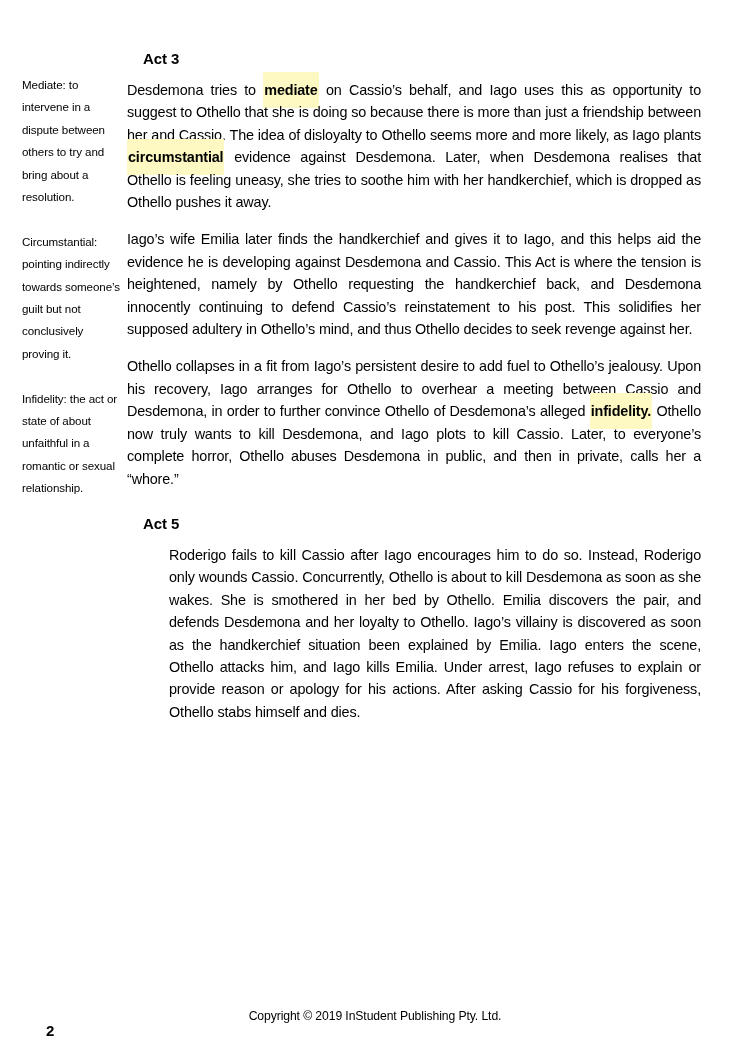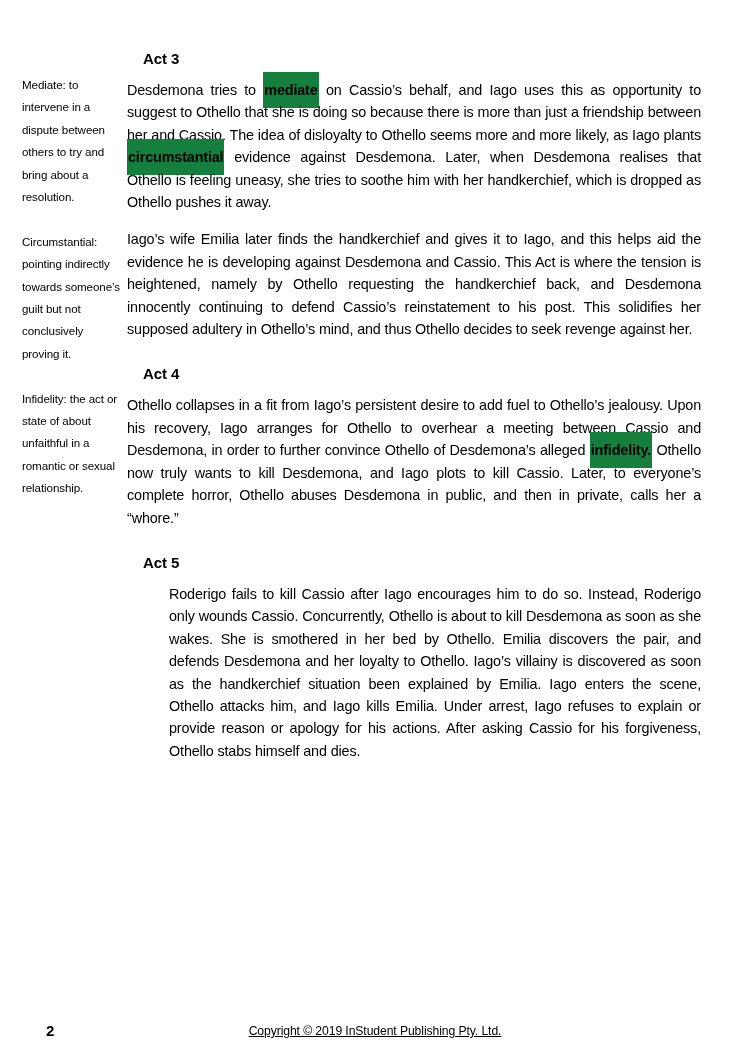--- a/index.html
+++ b/index.html
@@ -66,21 +66,21 @@
     text-align: justify;
     text-justify: inter-word;
     margin: 0 0 15px 0;
     letter-spacing: -0.15px;
     word-spacing: 0px;
     hyphens: manual;
   }
   .para:last-child { margin-bottom: 0; margin-left: 42px; }
 
   .hl {
-    background: #15803d;
+    background: #fef9c3;
     font-weight: bold;
     padding: 10px 1px;
   }
 
   
   .footer {
     position: absolute;
     left: 0;
     right: 0;
     bottom: 22px;
@@ -91,44 +91,42 @@
     left: 46px;
     bottom: 0;
     font-size: 15px;
     font-weight: bold;
     line-height: 22px;
   }
   .copyright {
     position: absolute;
     left: 0;
     right: 0;
-    bottom: 1px;
+    bottom: 16px;
     text-align: center;
     font-size: 12.2px;
     line-height: 20px;
     letter-spacing: -0.1px;
-    text-decoration: underline;
   }
 </style>
 </head>
 <body>
 
 <div class="page">
 
   <div class="glossary">
       <div class="gloss-entry"><span class="gloss-term">Mediate:</span><span> to intervene in a dispute between others to try and bring about a resolution.</span></div>
       <div class="gloss-entry"><span class="gloss-term">Circumstantial:</span><span> pointing indirectly towards someone’s guilt but not conclusively proving it.</span></div>
       <div class="gloss-entry"><span class="gloss-term">Infidelity:</span><span> the act or state of about unfaithful in a romantic or sexual relationship.</span></div>
     </div>
 
   <div class="body-col">
       <div class="act-head">Act 3</div>
       <p class="para"><span>Desdemona tries to </span><span class="hl">mediate</span><span> on Cassio’s behalf, and Iago uses this as opportunity to suggest to Othello that she is doing so because there is more than just a friendship between her and Cassio.  The idea of disloyalty to Othello seems more and more likely, as Iago plants </span><span class="hl">circumstantial</span><span> evidence against Desdemona.  Later, when Desdemona realises that Othello is feeling uneasy, she tries to soothe him with her handkerchief, which is dropped as Othello pushes it away.</span></p>
       <p class="para"><span>Iago’s wife Emilia later finds the handkerchief and gives it to Iago, and this helps aid the evidence he is developing against Desdemona and Cassio.  This Act is where the tension is heightened, namely by Othello requesting the handkerchief back, and Desdemona innocently continuing to defend Cassio’s reinstatement to his post. This solidifies her supposed adultery in Othello’s mind, and thus Othello decides to seek revenge against her.</span></p>
-      <div class="act-head spaced">Act 4</div>
       <p class="para"><span>Othello collapses in a fit from Iago’s persistent desire to add fuel to Othello’s jealousy. Upon his recovery, Iago arranges for Othello to overhear a meeting between Cassio and Desdemona, in order to further convince Othello of Desdemona’s alleged </span><span class="hl">infidelity.</span><span>  Othello now truly wants to kill Desdemona, and Iago plots to kill Cassio.  Later, to everyone’s complete horror, Othello abuses Desdemona in public, and then in private, calls her a “whore.”</span></p>
       <div class="act-head spaced">Act 5</div>
       <p class="para"><span>Roderigo fails to kill Cassio after Iago encourages him to do so.  Instead, Roderigo only wounds Cassio.  Concurrently, Othello is about to kill Desdemona as soon as she wakes. She is smothered in her bed by Othello. Emilia discovers the pair, and defends Desdemona and her loyalty to Othello.  Iago’s villainy is discovered as soon as the handkerchief situation been explained by Emilia.  Iago enters the scene, Othello attacks him, and Iago kills Emilia.  Under arrest, Iago refuses to explain or provide reason or apology for his actions.  After asking Cassio for his forgiveness, Othello stabs himself and dies.</span></p>
     </div>
 
   <div class="footer">
     <div class="page-num">2</div>
     <div class="copyright">Copyright © 2019 InStudent Publishing Pty. Ltd.</div>
   </div>
 

